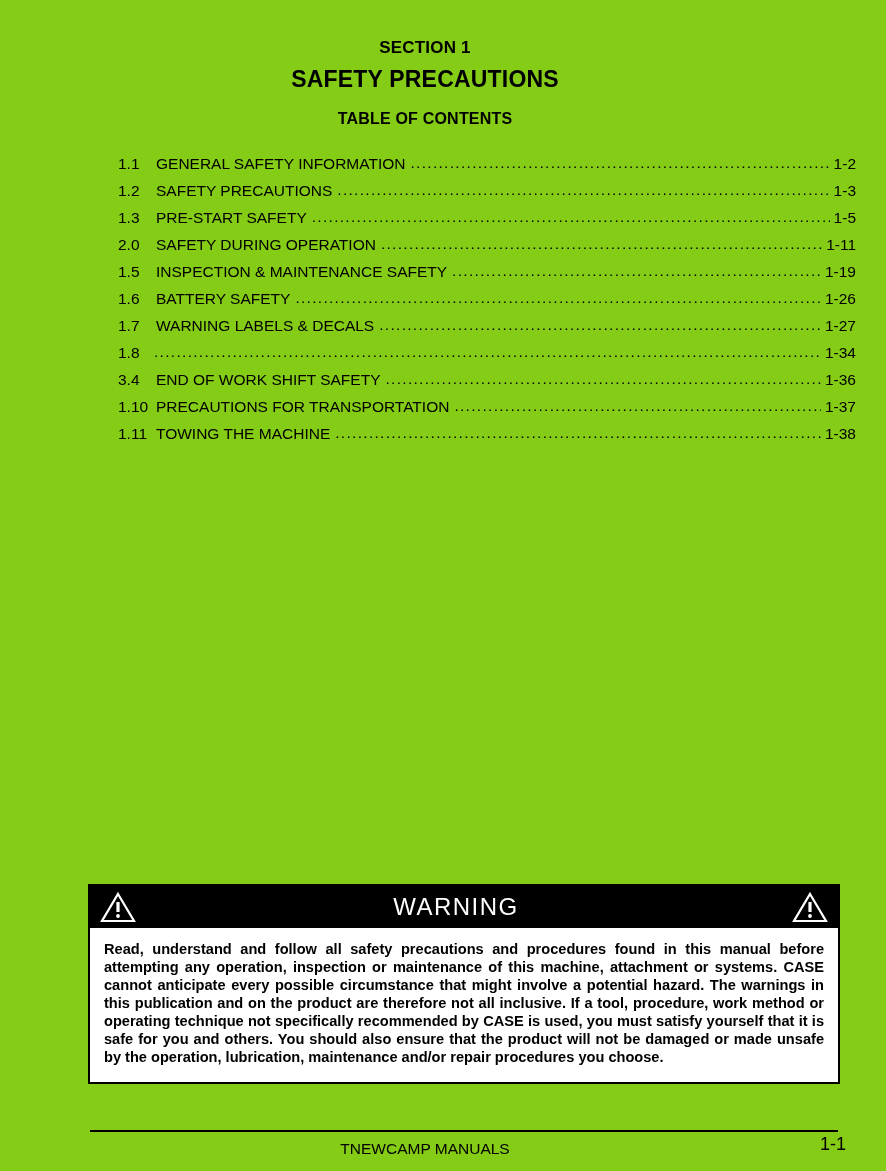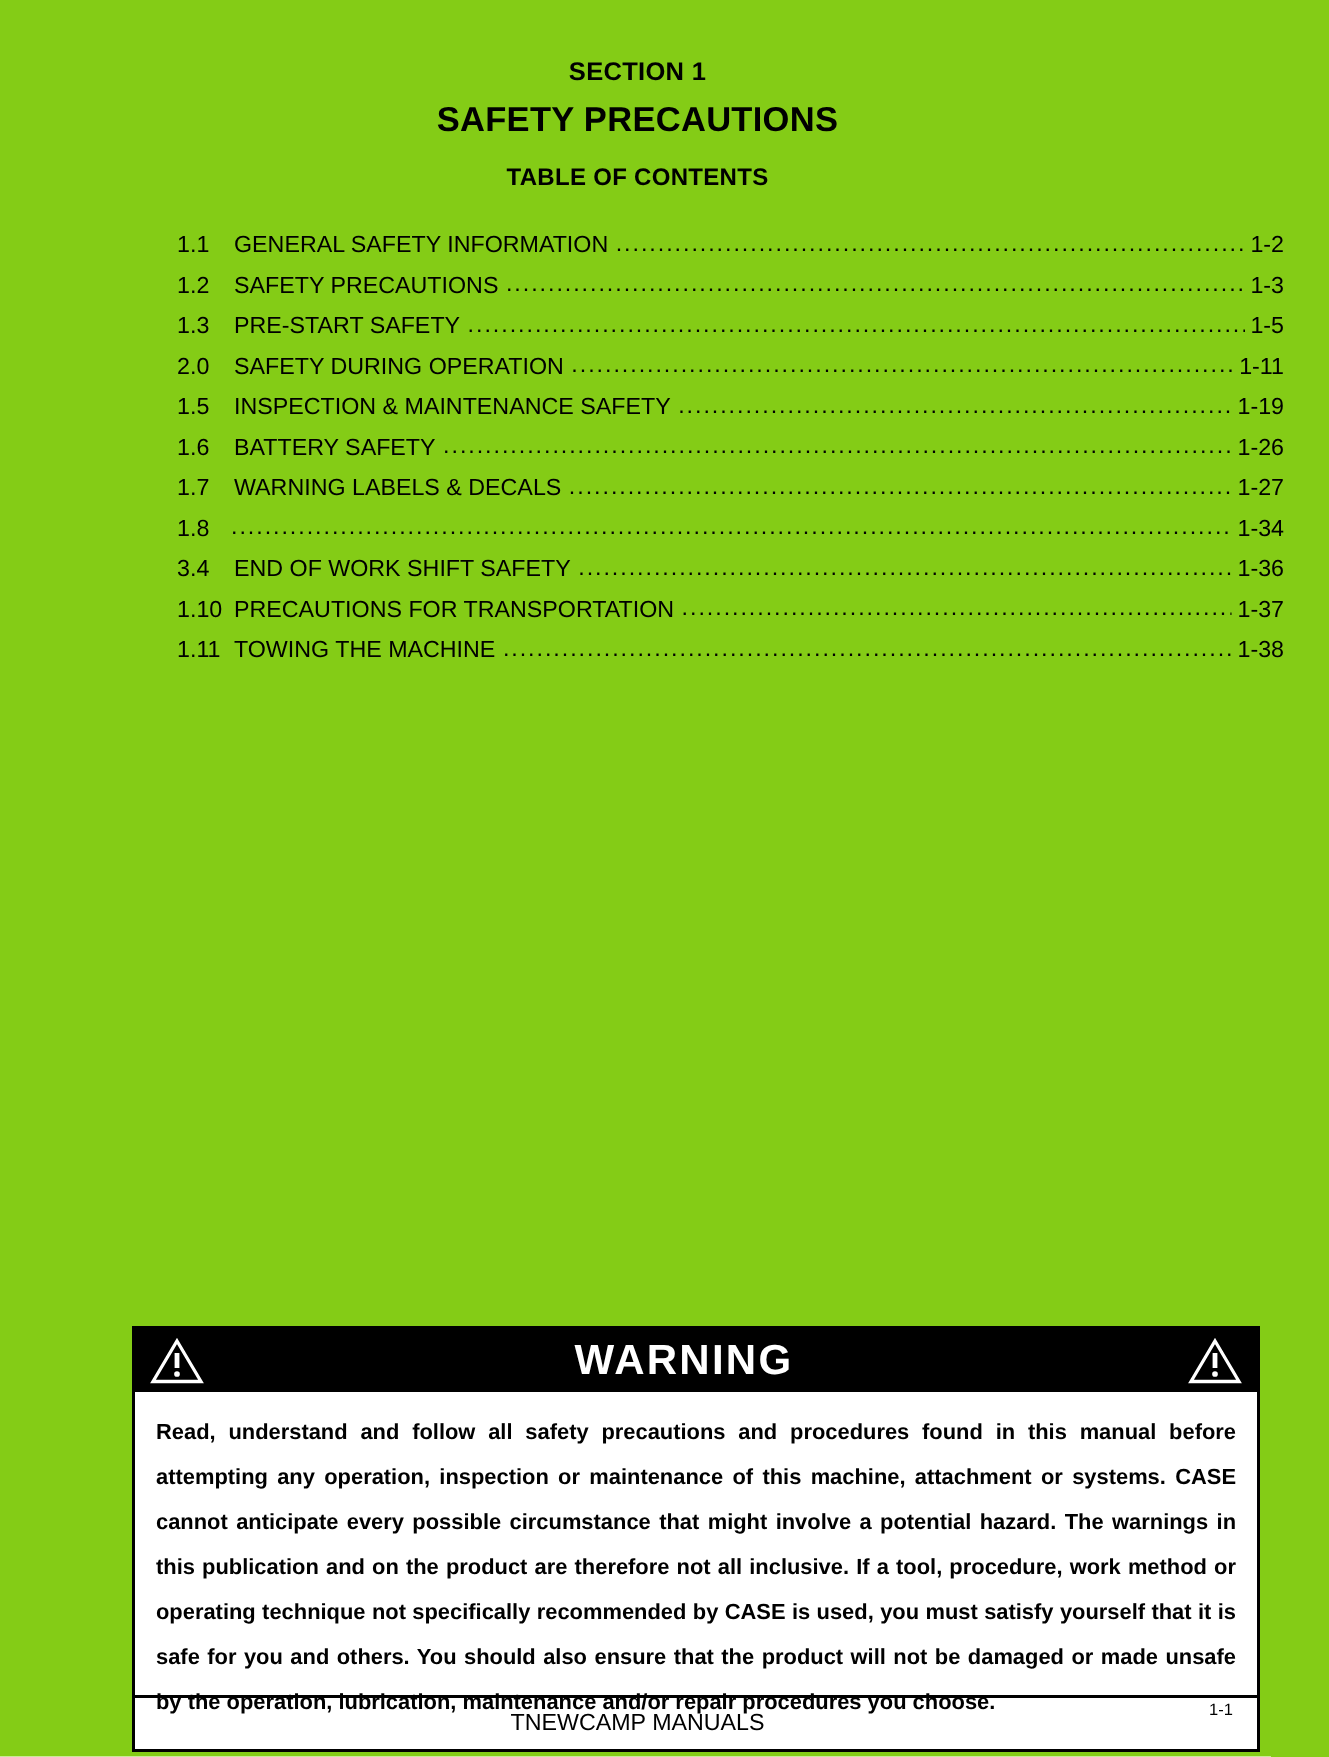--- a/index.html
+++ b/index.html
@@ -103,38 +103,38 @@
     background: #000000;
     height: 42px;
     display: flex;
     align-items: center;
     justify-content: space-between;
     padding: 0 10px;
     box-sizing: border-box;
   }
   #warning-title {
     color: #ffffff;
-    font-size: 28px;
-    font-weight: bold;
+    font-size: 24px;
+    font-weight: normal;
     letter-spacing: 1.5px;
     flex: 1 1 auto;
     text-align: center;
     transform: translateX(-8px);
   }
   .warn-icon {
     flex: 0 0 auto;
     width: 36px;
     height: 32px;
     display: block;
   }
   #warning-body {
     padding: 12px 14px 16px 14px;
     font-size: 14.6px;
     font-weight: bold;
-    line-height: 30px;
+    line-height: 18px;
     text-align: justify;
     text-justify: inter-word;
   }
 
   
   #footer-rule {
     position: absolute;
     left: 90px;
     top: 1130px;
     width: 748px;
@@ -148,22 +148,22 @@
     width: 886px;
     text-align: center;
     font-size: 15.5px;
     transform: translateX(-18px);
   }
   #footer-page {
     position: absolute;
     left: 806px;
     top: 1134px;
     width: 40px;
-    text-align: left;
-    font-size: 11px;
+    text-align: right;
+    font-size: 18px;
   }
 </style>
 </head>
 <body>
 
 <div id="page">
 
   <div class="heading-block" id="section-title">SECTION 1</div>
 
   <div class="heading-block" id="doc-title">SAFETY PRECAUTIONS</div>

